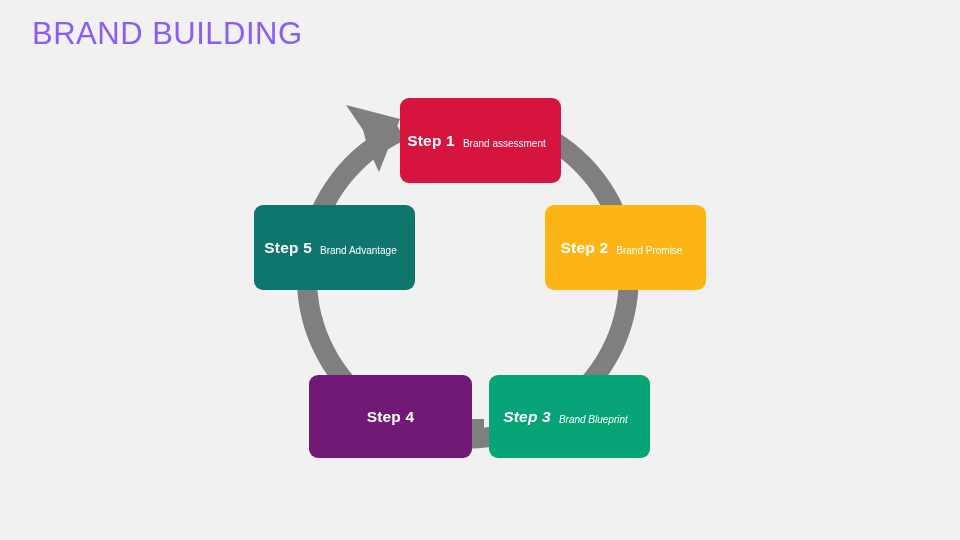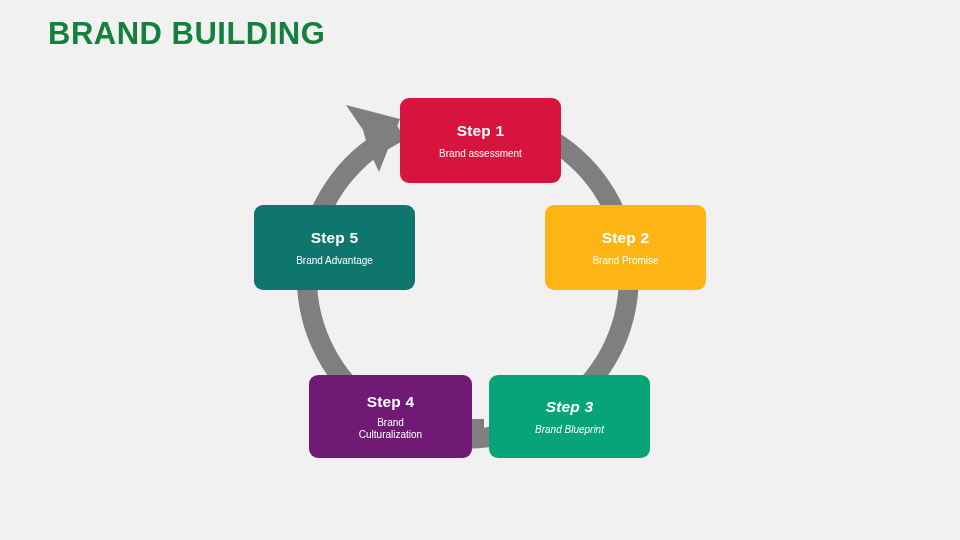--- a/index.html
+++ b/index.html
@@ -13,26 +13,26 @@
   }
   #slide {
     position: relative;
     width: 960px;
     height: 540px;
     background: #f1f1f1;
     overflow: hidden;
   }
   #page-title {
     position: absolute;
-    left: 48px;
+    left: 32px;
     top: 16px;
     font-size: 31px;
-    font-weight: bold;
+    font-weight: normal;
     letter-spacing: 0.5px;
-    color: #15803d;
+    color: #8b5cf6;
     font-family: "Liberation Sans", sans-serif;
     white-space: nowrap;
   }
   #diagram {
     position: absolute;
     left: 0;
     top: 0;
     width: 960px;
     height: 540px;
   }
@@ -41,21 +41,21 @@
     left: 0;
     top: 0;
     width: 960px;
     height: 540px;
   }
   .step-box {
     position: absolute;
     box-sizing: border-box;
     border-radius: 9px;
     display: flex;
-    flex-direction: column;
+    flex-direction: row;
     align-items: center;
     justify-content: center;
     color: #ffffff;
     text-align: center;
     font-family: "Liberation Sans", sans-serif;
     line-height: 1.28;
   }
   .step-title {
     font-size: 15.5px;
     font-weight: bold;
@@ -123,24 +123,20 @@
       <div class="step-label">Brand Promise</div>
     </div>
 
     <div class="step-box" id="step-3" style="background:#06A476">
       <div class="step-title">Step 3</div>
       <div class="step-label">Brand Blueprint</div>
     </div>
 
     <div class="step-box" id="step-4" style="background:#701a75">
       <div class="step-title">Step 4</div>
-      <div class="step-label two-line">
-        <div>Brand</div>
-        <div>Culturalization</div>
-      </div>
     </div>
 
     <div class="step-box" id="step-5" style="background:#0f766e">
       <div class="step-title">Step 5</div>
       <div class="step-label">Brand Advantage</div>
     </div>
 
   </div>
 </div>
 

